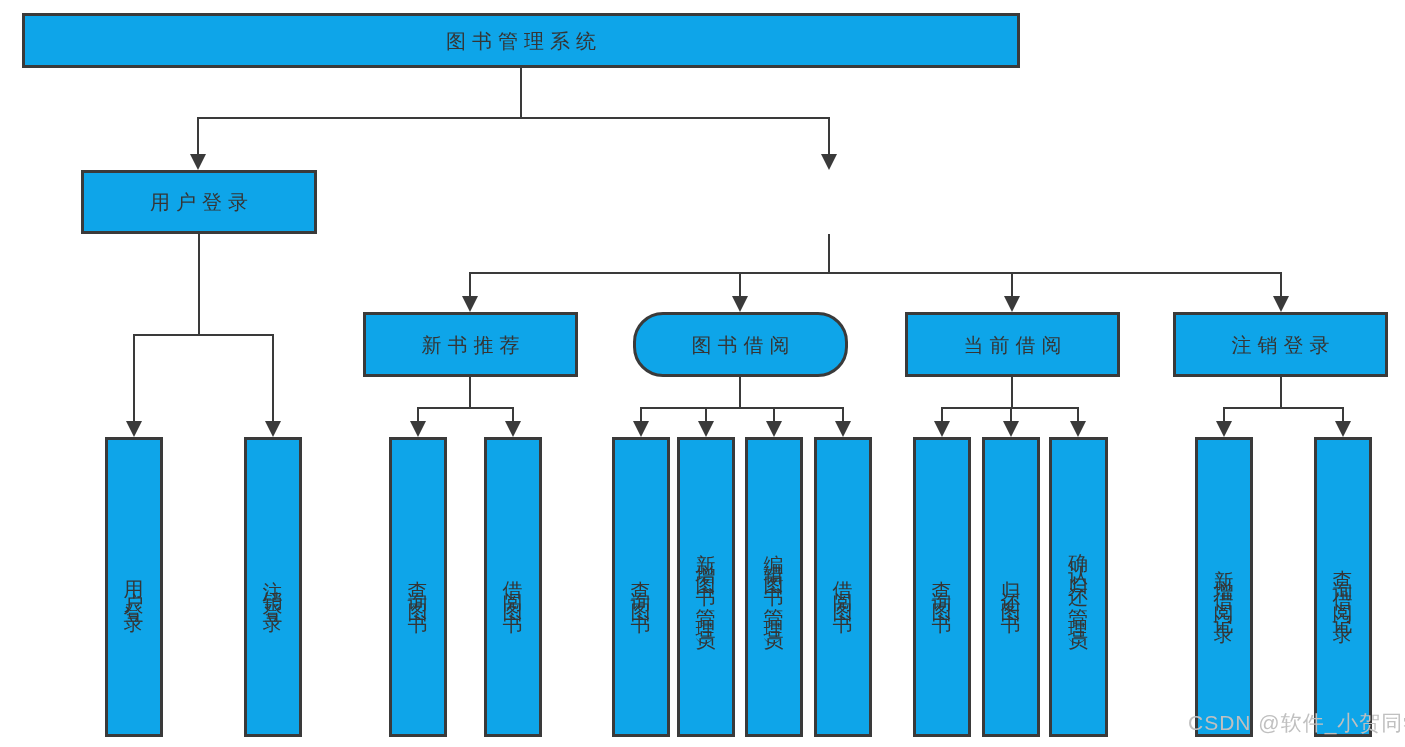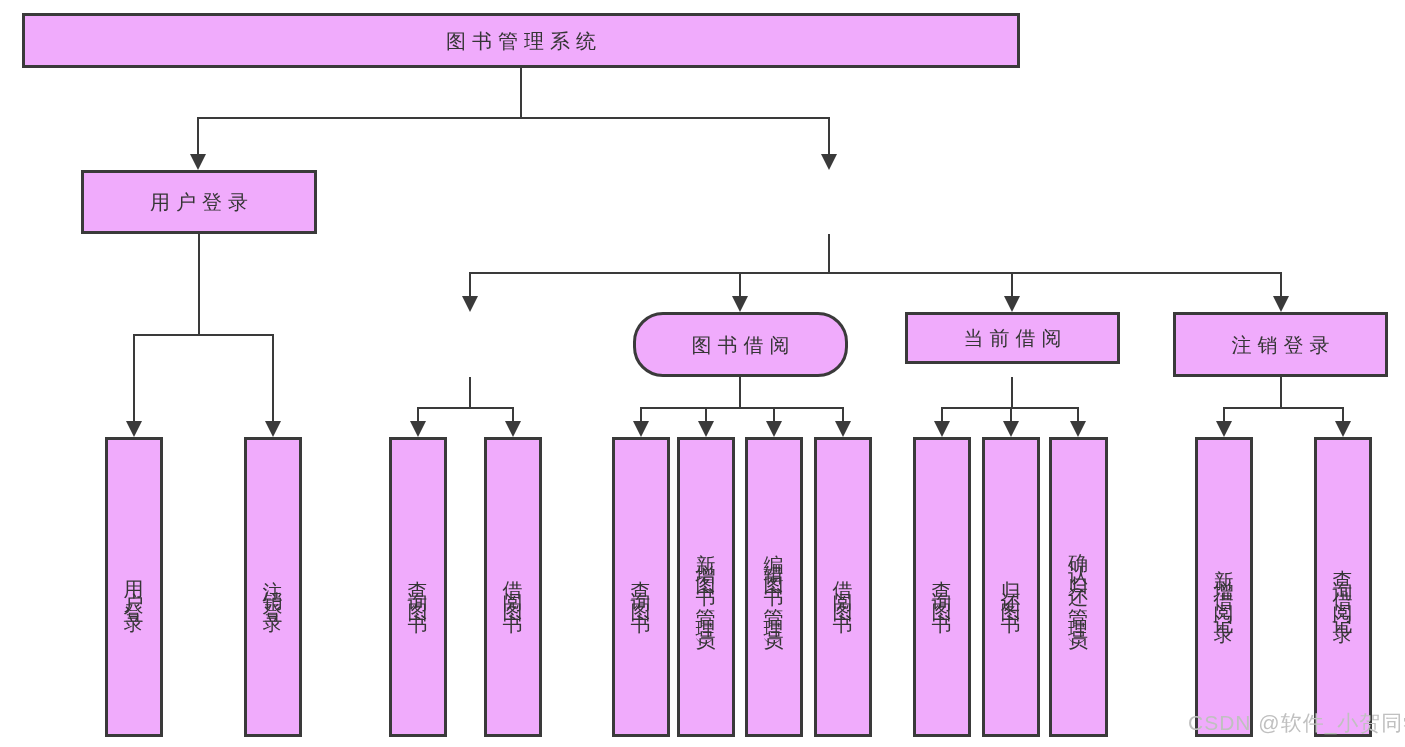--- a/index.html
+++ b/index.html
@@ -6,21 +6,21 @@
   #canvas{
     position:relative;
     width:1405px;height:747px;
     background:#ffffff;
     font-family:"Liberation Sans",sans-serif;
     overflow:hidden;
   }
   .node{
     position:absolute;
     box-sizing:border-box;
-    background:#f0abfc;
+    background:#0ea5e9;
     border:3px solid #3a3a3a;
     display:flex;
     align-items:center;
     justify-content:center;
     color:#353535;
     z-index:2;
   }
   .node.h .label{
     font-size:20px;
     letter-spacing:6px;
@@ -63,24 +63,27 @@
 <div id="canvas">
 
   <div class="node h" style="left:22px;top:13px;width:998px;height:55px;">
     <span class="label">图书管理系统</span>
   </div>
 
   <div class="node h" style="left:81px;top:170px;width:236px;height:64px;">
     <span class="label">用户登录</span>
   </div>
 
+  <div class="node h" style="left:363px;top:312px;width:215px;height:65px;">
+    <span class="label">新书推荐</span>
+  </div>
   <div class="node h" style="left:633px;top:312px;width:215px;height:65px;border-radius:30px;">
     <span class="label">图书借阅</span>
   </div>
-  <div class="node h" style="left:905px;top:312px;width:215px;height:52px;">
+  <div class="node h" style="left:905px;top:312px;width:215px;height:65px;">
     <span class="label">当前借阅</span>
   </div>
   <div class="node h" style="left:1173px;top:312px;width:215px;height:65px;">
     <span class="label">注销登录</span>
   </div>
 
   <div class="node v" style="left:105px;top:437px;width:58px;height:300px;">
     <span class="label">用户登录</span>
   </div>
   <div class="node v" style="left:244px;top:437px;width:58px;height:300px;">

